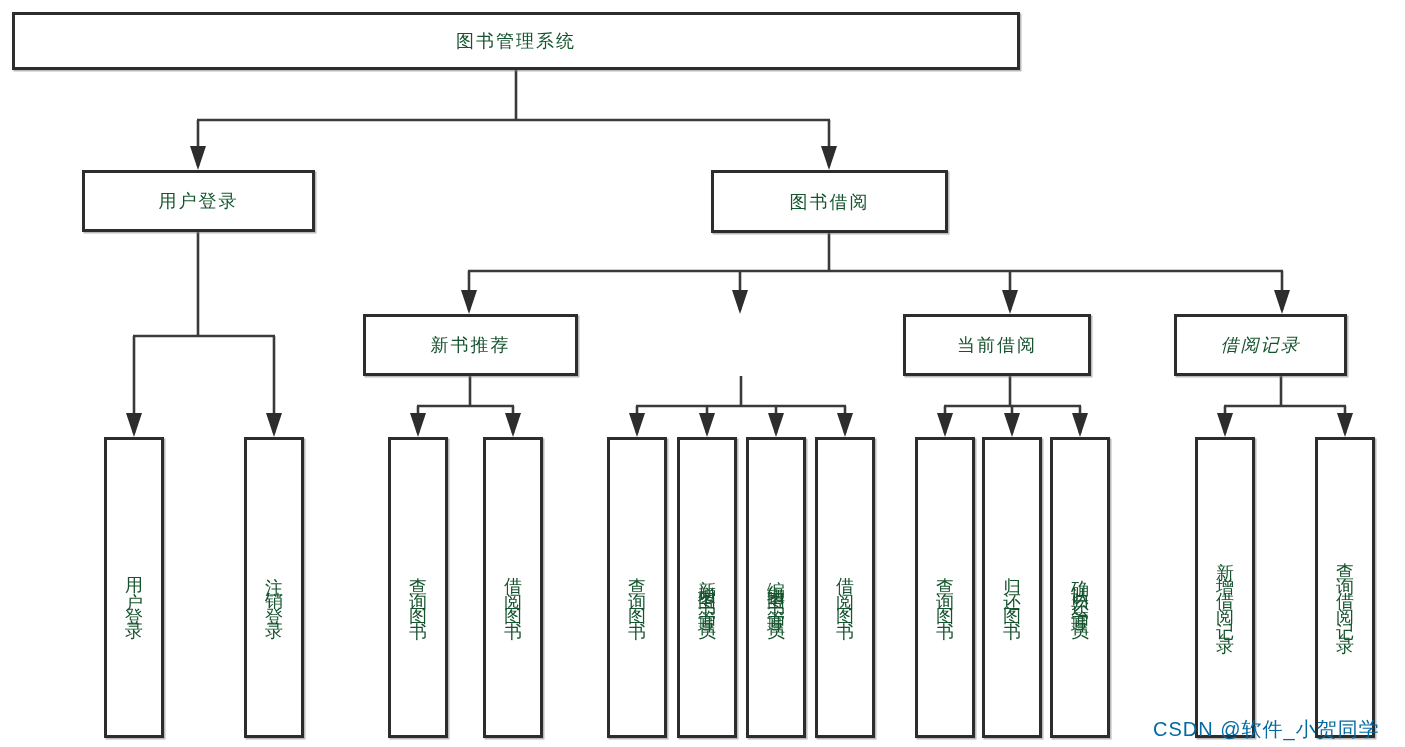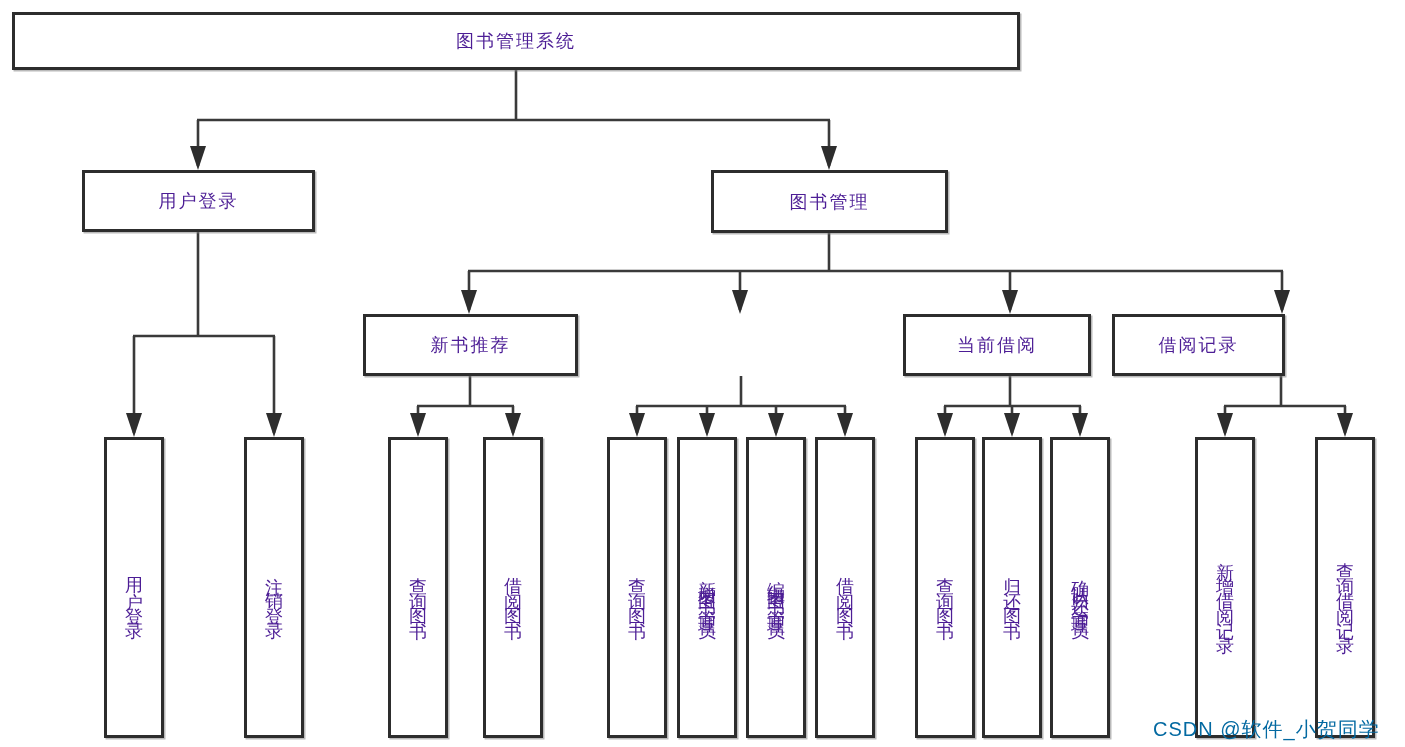--- a/index.html
+++ b/index.html
@@ -21,40 +21,40 @@
     position: absolute;
     box-sizing: border-box;
     background: #ffffff;
     border: 3px solid #2d2d2d;
     box-shadow: 1.5px 1.5px 0 rgba(130,130,130,0.55);
     display: flex;
     align-items: center;
     justify-content: center;
     font-size: 18px;
     letter-spacing: 2px;
-    color: #4c1d95;
+    color: #14532d;
     z-index: 1;
     text-align: center;
   }
   .leaf {
     writing-mode: vertical-rl;
     text-orientation: mixed;
     letter-spacing: 15px;
     line-height: 1;
     padding-top: 10px;
   }
   .leaf-long { letter-spacing: 6px; }
   
   #root-box        { left: 12px;   top: 12px;  width: 1008px; height: 58px; }
   #user-login-box  { left: 82px;   top: 170px; width: 233px;  height: 62px; }
   #book-mgmt-box   { left: 711px;  top: 170px; width: 237px;  height: 63px; }
   #nbr-box         { left: 363px;  top: 314px; width: 215px;  height: 62px; }
   #bb-box          { left: 633px;  top: 314px; width: 214px;  height: 62px; }
   #cb-box          { left: 903px;  top: 314px; width: 188px;  height: 62px; }
-  #br-box          { left: 1112px; top: 314px; width: 173px;  height: 62px; }
+  #br-box          { left: 1174px; top: 314px; width: 173px;  height: 62px; font-style: italic; }
   .leaf            { top: 437px; width: 60px; height: 301px; }
   #leaf-ul-1 { left: 104px; }
   #leaf-ul-2 { left: 244px; }
   #leaf-nbr-1 { left: 388px; }
   #leaf-nbr-2 { left: 483px; }
   #leaf-bb-1 { left: 607px; }
   #leaf-bb-2 { left: 677px; }
   #leaf-bb-3 { left: 746px; }
   #leaf-bb-4 { left: 815px; }
   #leaf-cb-1 { left: 915px; }
@@ -140,21 +140,21 @@
       <polygon points="1012,437 1004,413 1020,413"></polygon>
       <polygon points="1080,437 1072,413 1088,413"></polygon>
       <polygon points="1225,437 1217,413 1233,413"></polygon>
       <polygon points="1345,437 1337,413 1353,413"></polygon>
     </g>
   </svg>
 
   <div class="node" id="root-box">图书管理系统</div>
 
   <div class="node" id="user-login-box">用户登录</div>
-  <div class="node" id="book-mgmt-box">图书管理</div>
+  <div class="node" id="book-mgmt-box">图书借阅</div>
 
   <div class="node" id="nbr-box">新书推荐</div>
   <div class="node" id="cb-box">当前借阅</div>
   <div class="node" id="br-box">借阅记录</div>
 
   <div class="node leaf" id="leaf-ul-1">用户登录</div>
   <div class="node leaf" id="leaf-ul-2">注销登录</div>
 
   <div class="node leaf" id="leaf-nbr-1">查询图书</div>
   <div class="node leaf" id="leaf-nbr-2">借阅图书</div>

